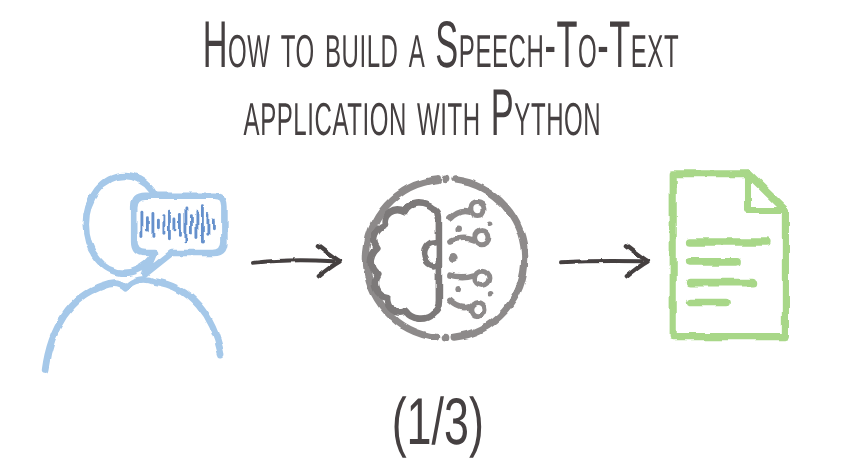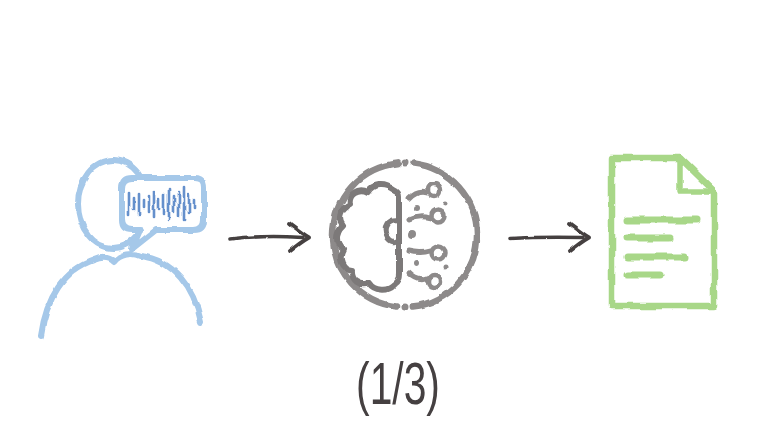--- a/index.html
+++ b/index.html
@@ -69,20 +69,24 @@
   <defs>
     <filter id="rough" x="-20%" y="-20%" width="140%" height="140%">
       <feTurbulence type="fractalNoise" baseFrequency="0.06" numOctaves="2" seed="7" result="n"></feTurbulence>
       <feDisplacementMap in="SourceGraphic" in2="n" scale="4.5" xChannelSelector="R" yChannelSelector="G"></feDisplacementMap>
     </filter>
   </defs>
 </svg>
 
 <div class="stage">
 
+  <header class="title">
+    <span class="title-line">How to build a Speech-To-Text</span>
+    <span class="title-line">application with Python</span>
+  </header>
 
   <div class="icon person">
     <svg viewBox="0 0 176 188">
       <g filter="url(#rough)">
         <ellipse class="stroke-blue" cx="77" cy="56" rx="35" ry="44" stroke-width="6"></ellipse>
         <path class="stroke-blue" stroke-width="6" d="M 5,188 C 10,150 28,122 58,112 C 68,108 74,110 78,114 C 84,106 96,104 104,108 C 138,112 158,140 165,174"></path>
         <path class="stroke-blue fill-white" stroke-width="6" d="M 96,101 L 120,82 L 158,82 Q 168,82 168,72 L 168,40 Q 168,30 158,30 L 96,30 Q 86,30 86,40 L 86,72 Q 86,82 96,82 L 104,82 Z"></path>
         <g class="stroke-wave" stroke-width="2.6">
           <line x1="93" y1="44" x2="93" y2="68"></line>
           <line x1="98" y1="50" x2="98" y2="62"></line>

